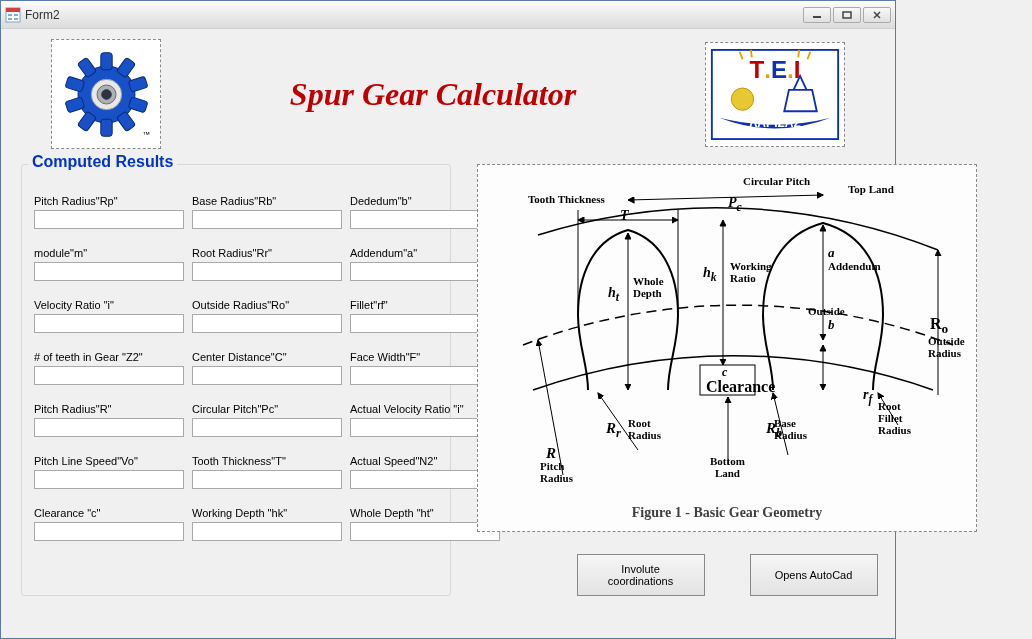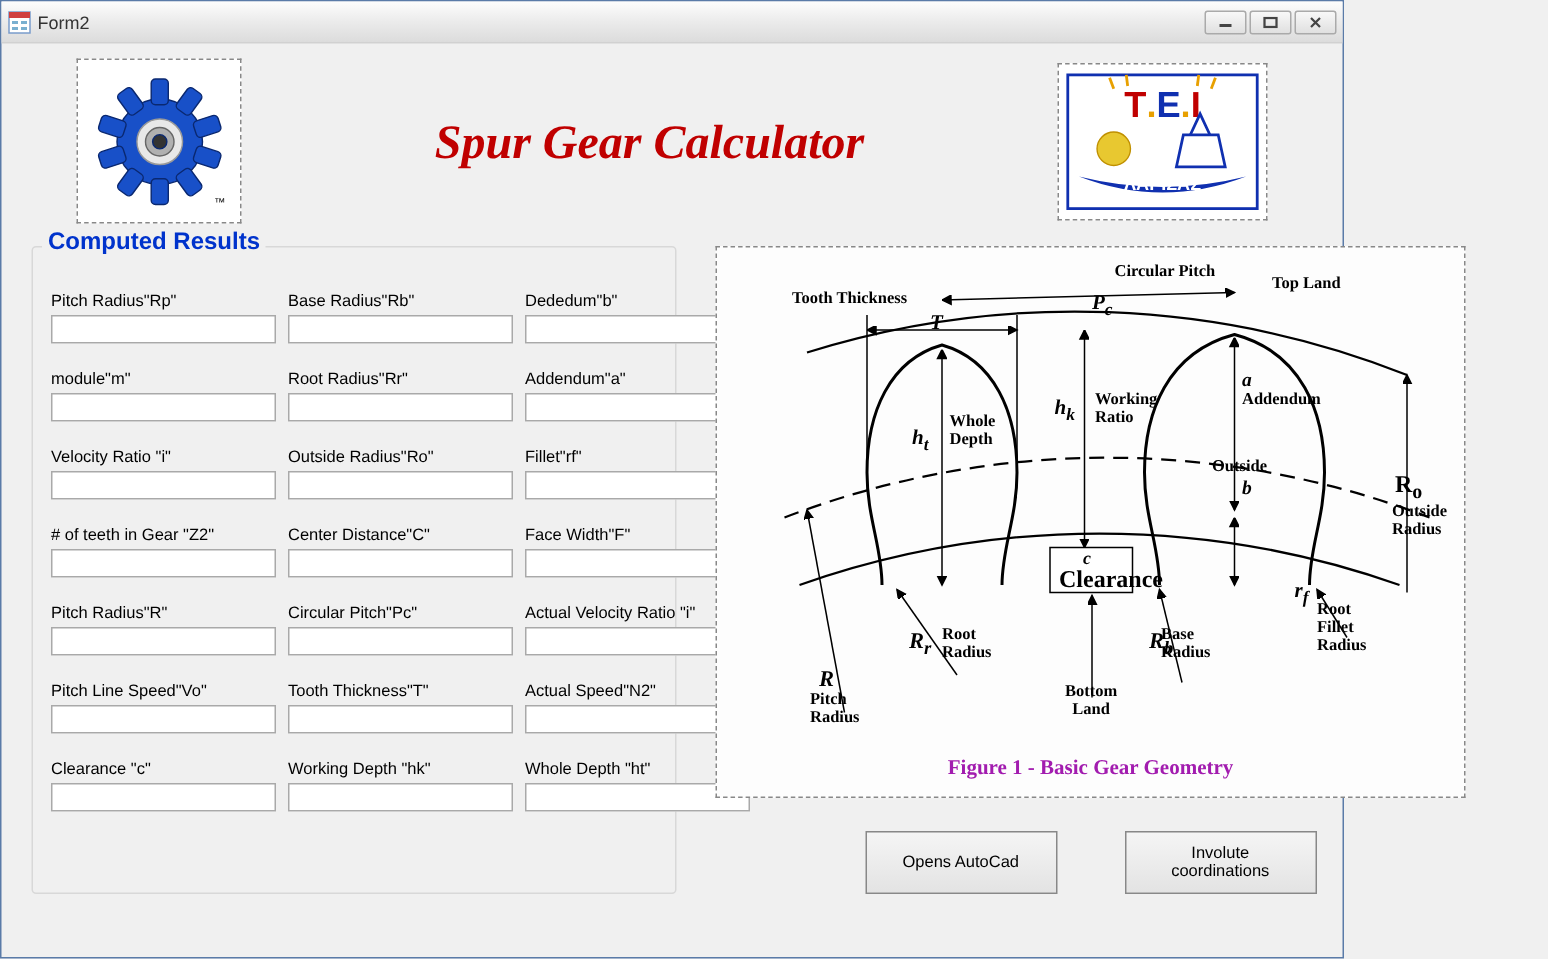--- a/index.html
+++ b/index.html
@@ -142,21 +142,21 @@
     margin-top: 5px;
   }
   .diagram-caption {
     position: absolute;
     bottom: 10px;
     left: 0;
     right: 0;
     text-align: center;
     font-size: 14px;
     font-weight: bold;
-    color: #a21caf;
+    color: #404040;
     font-family: 'Times New Roman', serif;
   }
   .btn-row {
     display: flex;
     gap: 45px;
     margin-top: 22px;
     justify-content: center;
   }
   .action-btn {
     width: 128px;
@@ -441,20 +441,20 @@
 Radius</div>
           <div class="dlabel" style="left:385px; top:222px; font-style:italic; font-size:14px"><span>r</span><sub>f</sub></div>
           <div class="dlabel" style="left:450px; top:170px; white-space:pre">Outside
 Radius</div>
           <div class="dlabel" style="left:452px; top:150px; font-size:16px"><span>R</span><sub>o</sub></div>
 
           <div class="diagram-caption">Figure 1 -  Basic Gear Geometry</div>
         </div>
 
         <div class="btn-row">
-          <button class="action-btn">Opens AutoCad</button>
           <button class="action-btn" style="white-space:pre">Involute
 coordinations</button>
+          <button class="action-btn">Opens AutoCad</button>
         </div>
       </div>
     </div>
   </div>
 </div>
 
 </body></html>

